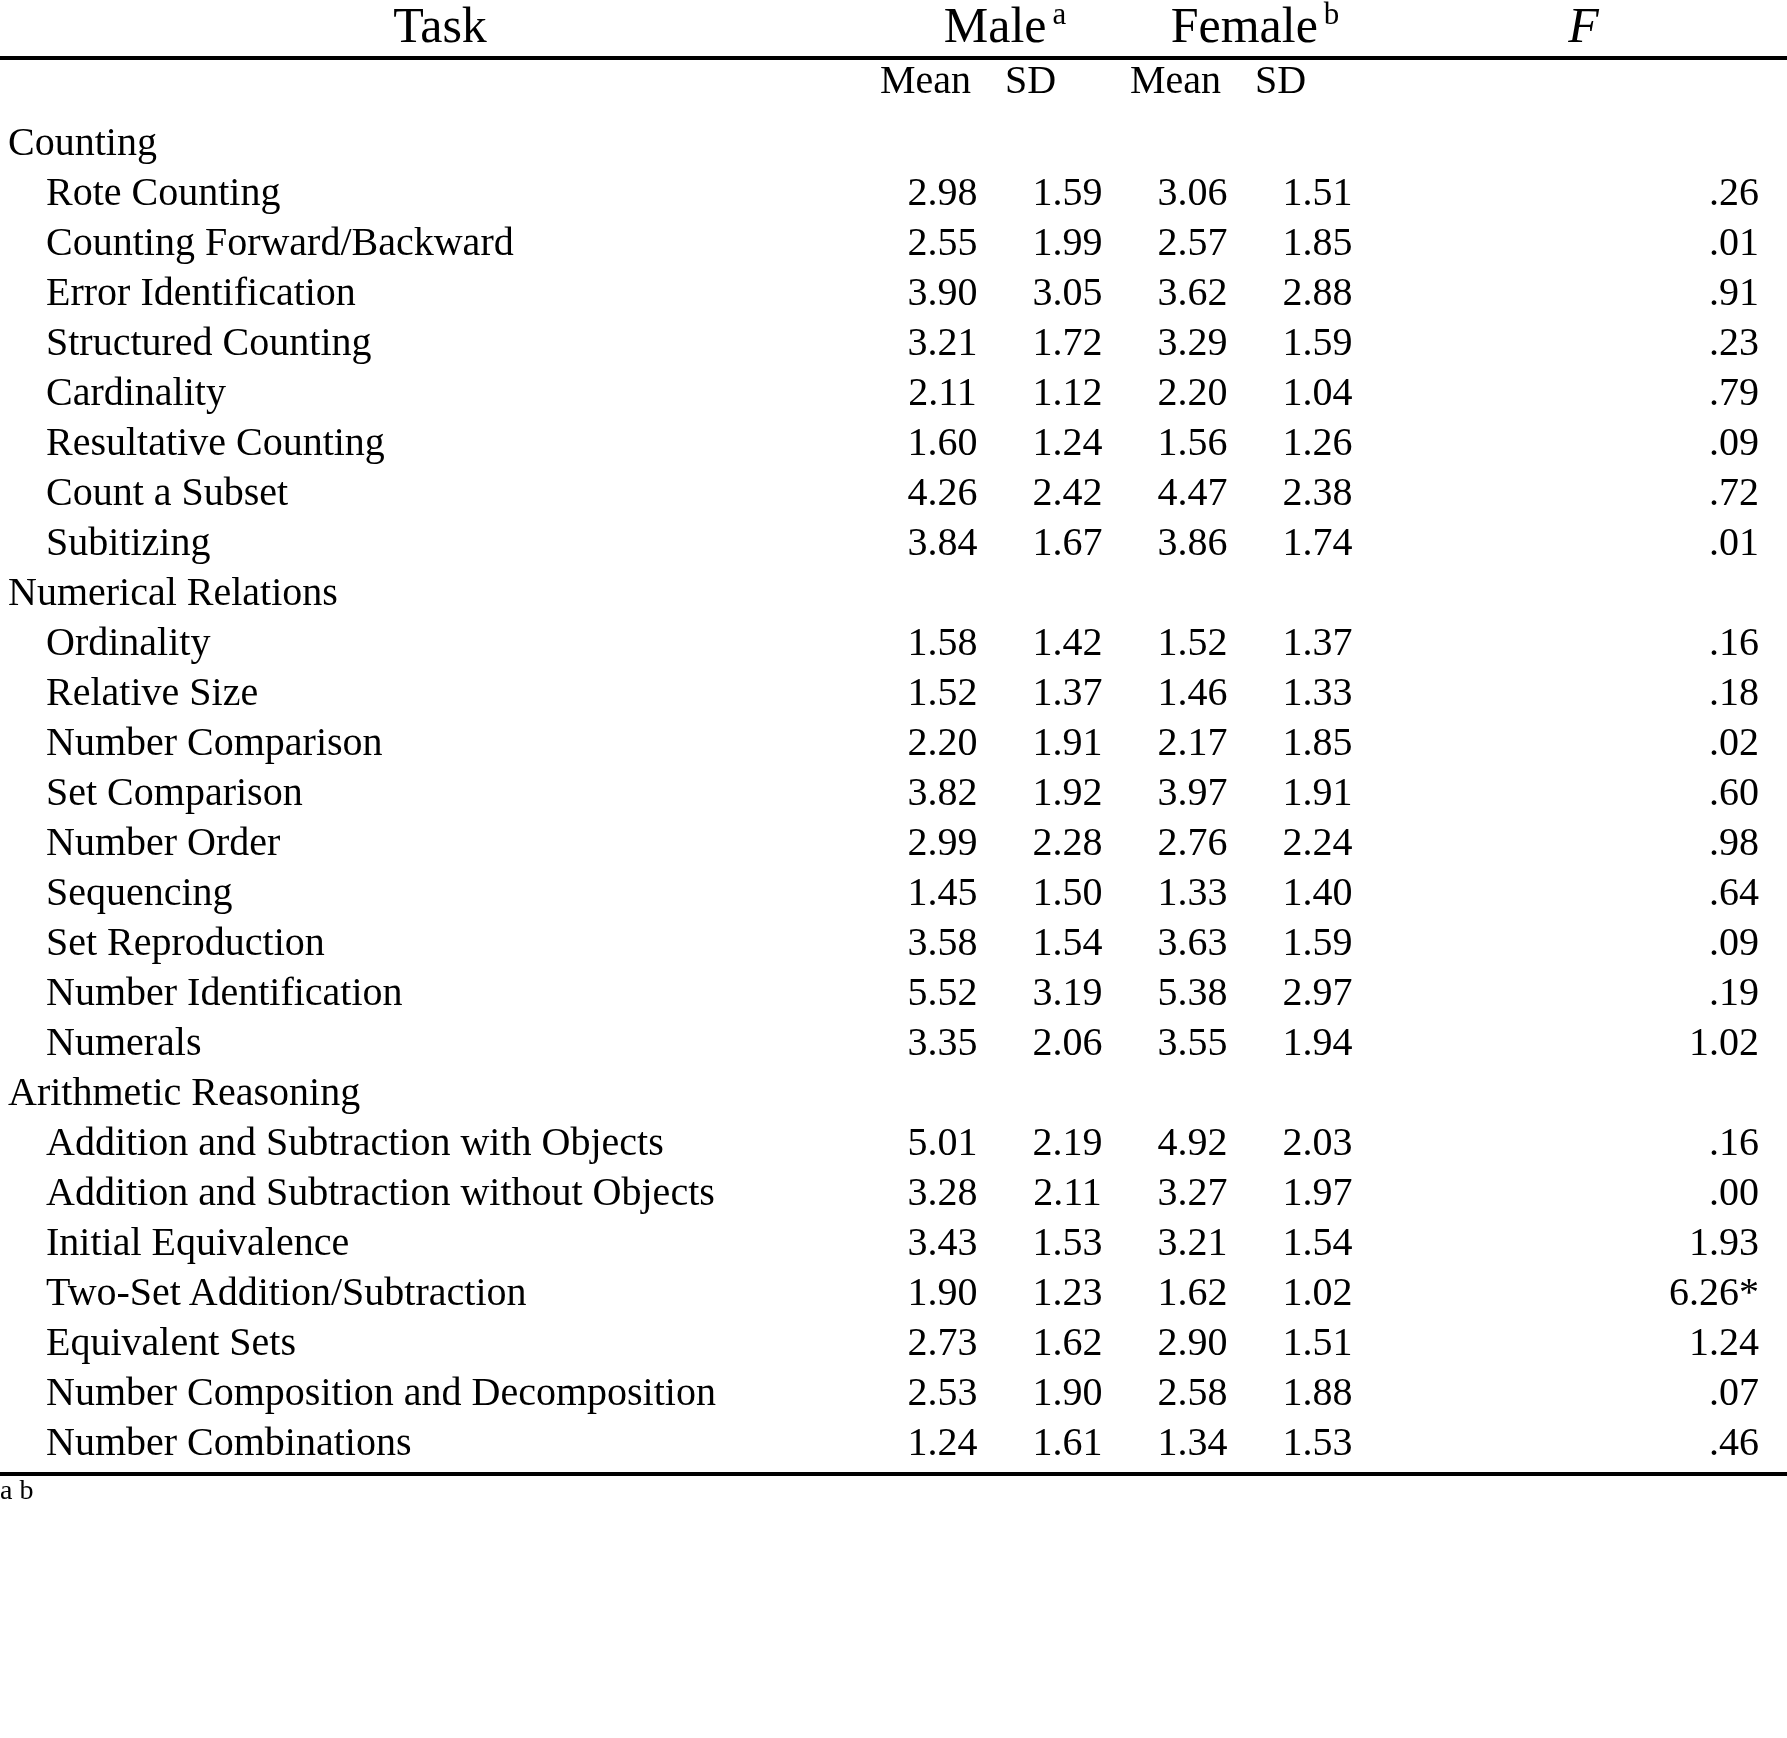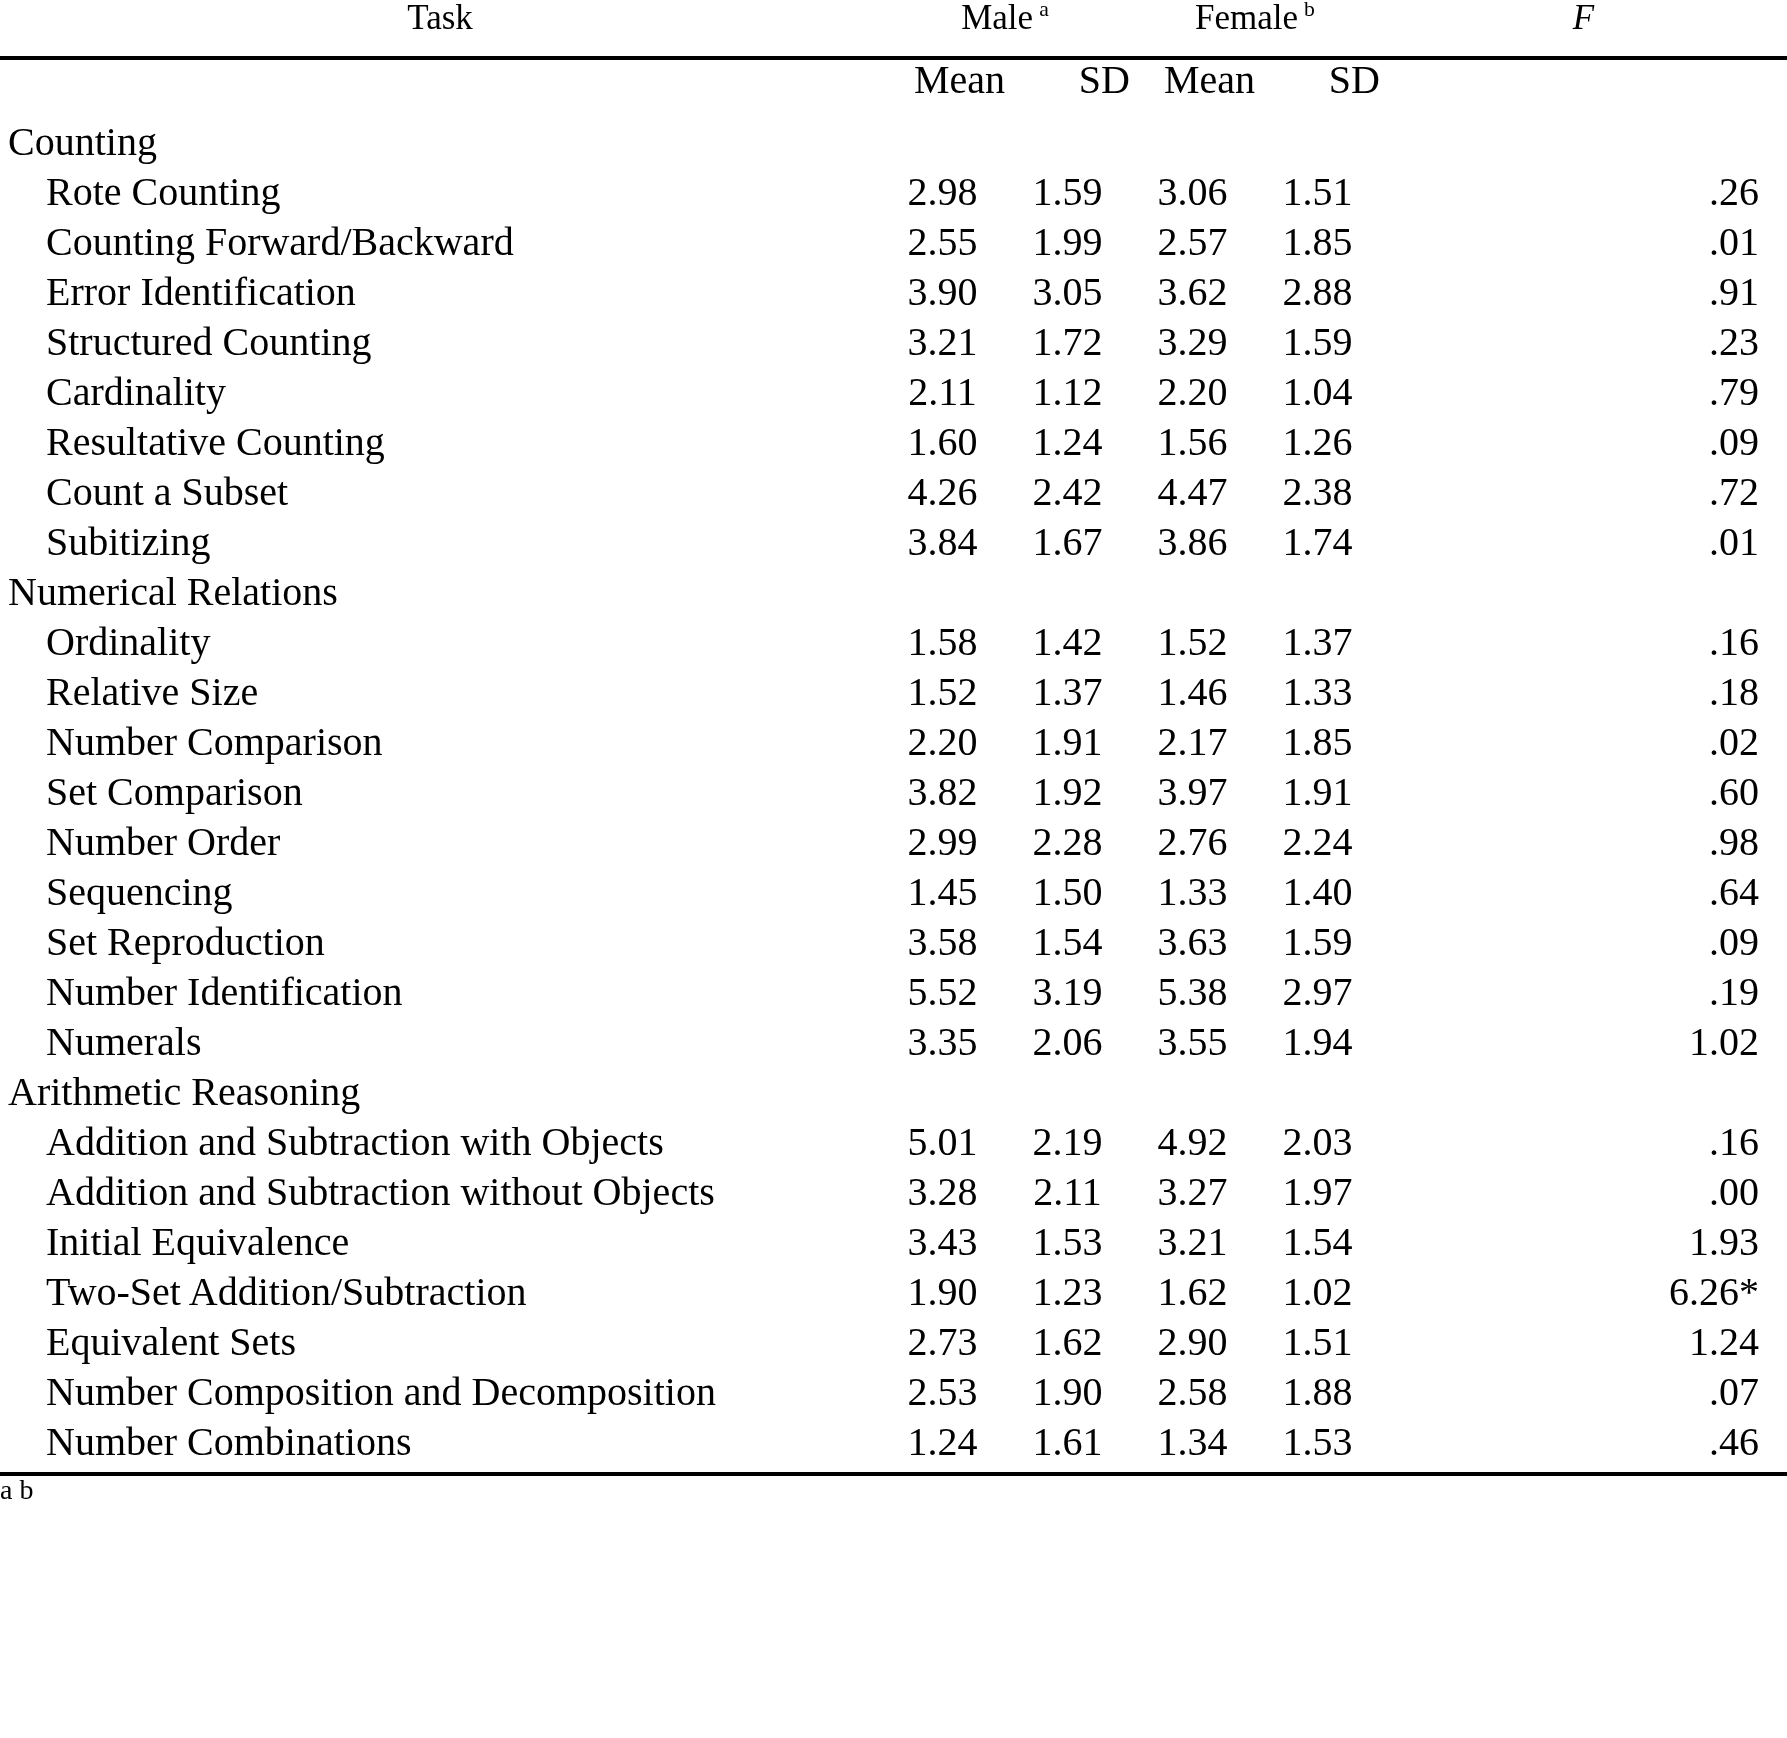--- a/index.html
+++ b/index.html
@@ -40,32 +40,32 @@
     padding: 0;
     margin: 0;
     vertical-align: baseline;
     font-weight: normal;
   }
 
   
   .hdr-top th {
     height: 56px;
     text-align: center;
-    font-size: 35px;
+    font-size: 50px;
     padding-bottom: 4px;
   }
   .hdr-task { text-align: center !important; }
   .hdr-f { font-style: italic; padding-right: 200px; }
 
   .rule-top  { border-bottom: 4px solid #000; }
   .rule-bot  { border-top: 4px solid #000; }
 
   .hdr-sub td, .hdr-sub th {
     height: 62px;
-    text-align: right;
+    text-align: left;
     font-size: 40px;
     padding-top: 10px;
     padding-bottom: 6px;
   }
 
   
   tbody tr { height: 50px; }
   tbody td { height: 50px; }
 
   td.task {

